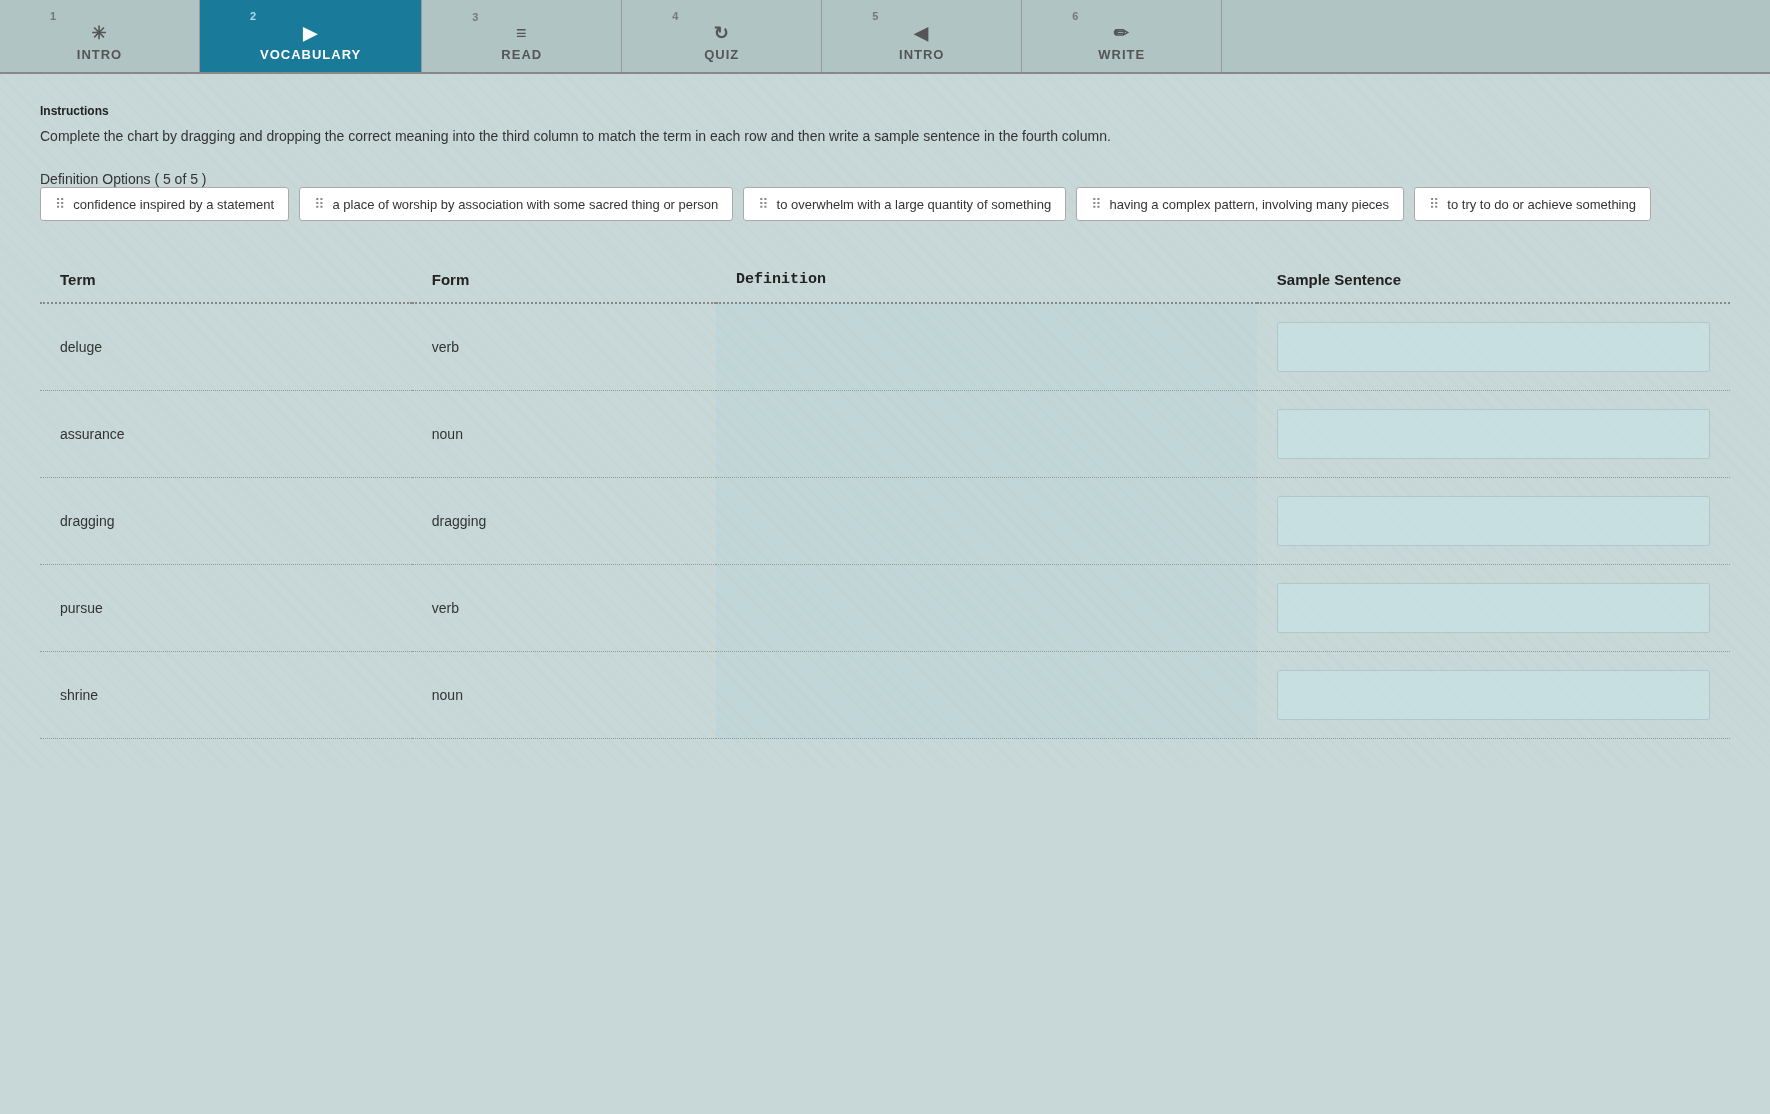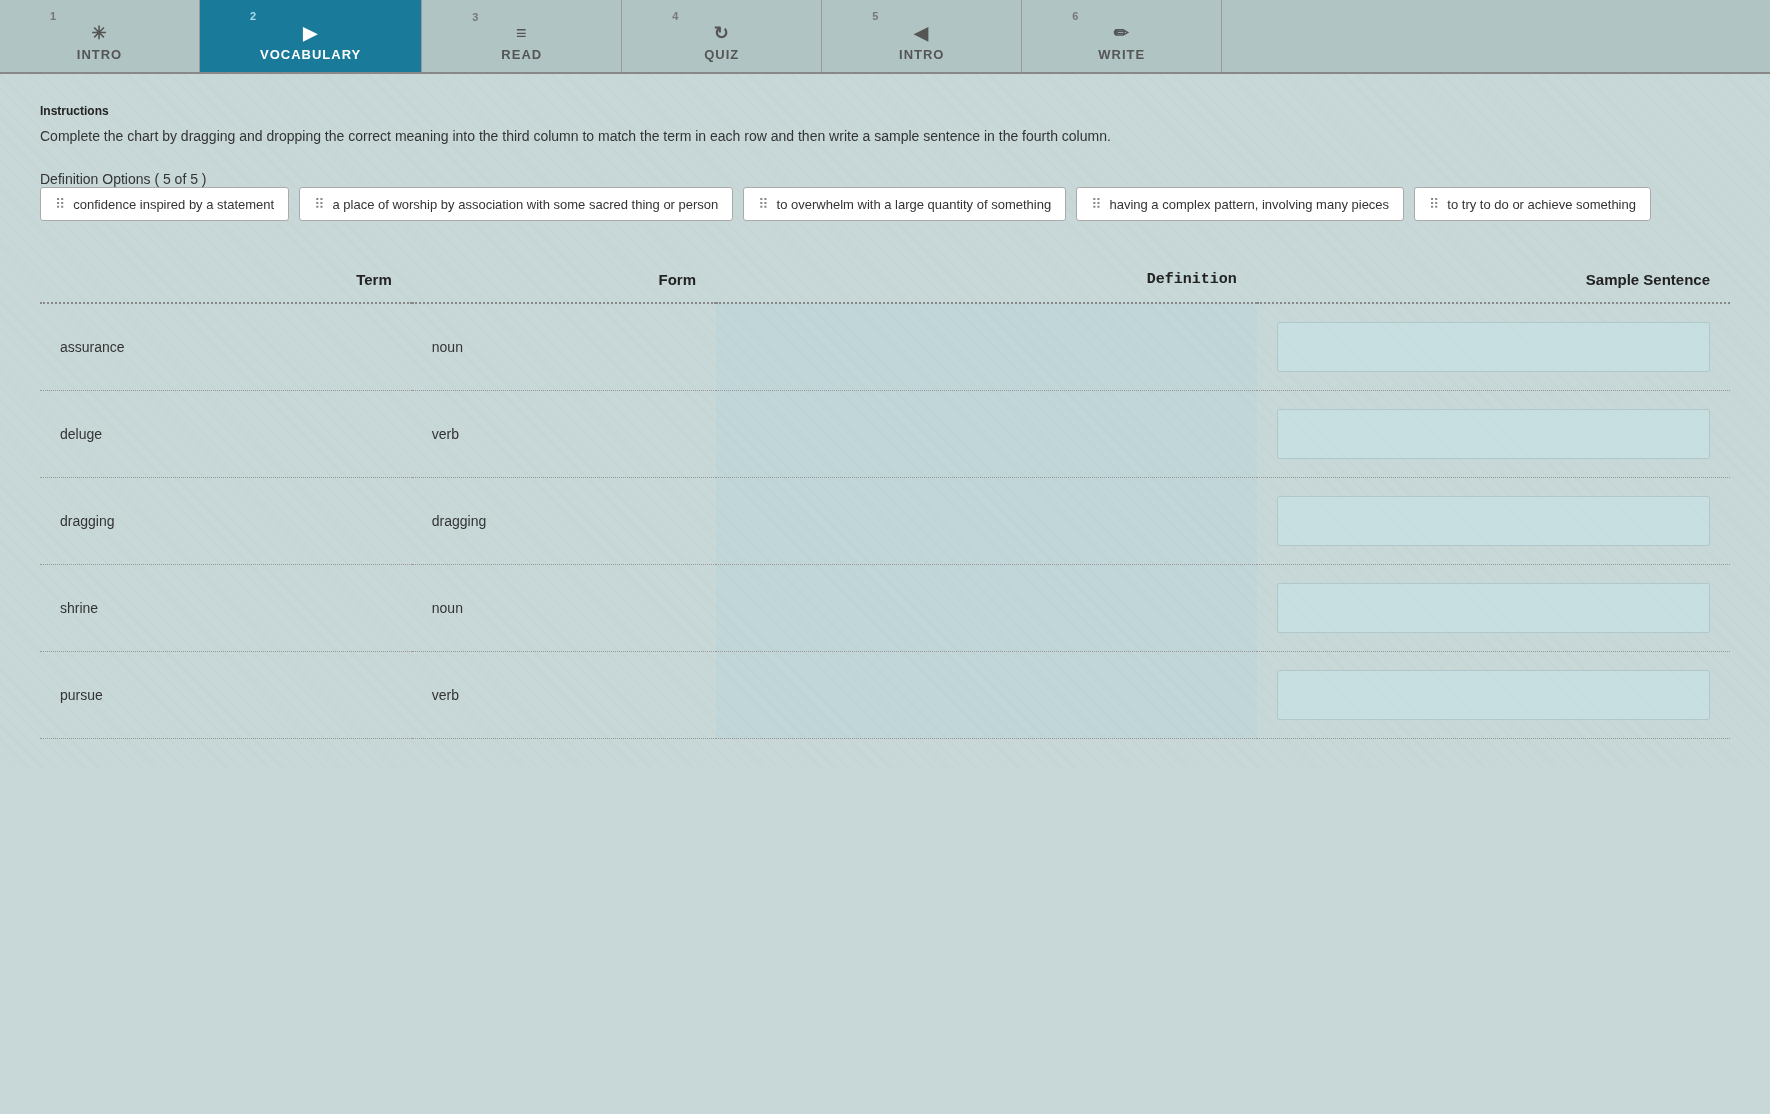--- a/index.html
+++ b/index.html
@@ -110,21 +110,21 @@
     .vocab-table {
       width: 100%;
       border-collapse: collapse;
       margin-top: 10px;
     }
     .vocab-table th {
       font-size: 15px;
       font-weight: bold;
       color: #222;
       padding: 10px 20px 14px 20px;
-      text-align: right;
+      text-align: left;
       border-bottom: 2px dotted #888;
     }
     .vocab-table td {
       padding: 18px 20px;
       border-bottom: 1px dotted #999;
       font-size: 14px;
       color: #333;
       vertical-align: middle;
     }
     .vocab-table .col-term { width: 22%; }
@@ -213,54 +213,54 @@
     <thead>
       <tr>
         <th class="col-term">Term</th>
         <th class="col-form">Form</th>
         <th class="col-definition">Definition</th>
         <th class="col-sample">Sample Sentence</th>
       </tr>
     </thead>
     <tbody>
     <tr>
+      <td class="col-term">deluge</td>
+      <td class="col-form">verb</td>
+      <td class="col-definition definition-drop-zone"></td>
+      <td class="col-sample">
+        <div class="sample-input" contenteditable="true" style=""></div>
+      </td>
+    </tr>
+        <tr>
       <td class="col-term">assurance</td>
       <td class="col-form">noun</td>
       <td class="col-definition definition-drop-zone"></td>
       <td class="col-sample">
         <div class="sample-input" contenteditable="true" style=""></div>
       </td>
     </tr>
         <tr>
-      <td class="col-term">deluge</td>
-      <td class="col-form">verb</td>
-      <td class="col-definition definition-drop-zone"></td>
-      <td class="col-sample">
-        <div class="sample-input" contenteditable="true" style=""></div>
-      </td>
-    </tr>
-        <tr>
       <td class="col-term">dragging</td>
       <td class="col-form">dragging</td>
       <td class="col-definition definition-drop-zone"></td>
       <td class="col-sample">
         <div class="sample-input" contenteditable="true" style=""></div>
       </td>
     </tr>
         <tr>
+      <td class="col-term">pursue</td>
+      <td class="col-form">verb</td>
+      <td class="col-definition definition-drop-zone"></td>
+      <td class="col-sample">
+        <div class="sample-input" contenteditable="true" style=""></div>
+      </td>
+    </tr>
+        <tr>
       <td class="col-term">shrine</td>
       <td class="col-form">noun</td>
-      <td class="col-definition definition-drop-zone"></td>
-      <td class="col-sample">
-        <div class="sample-input" contenteditable="true" style=""></div>
-      </td>
-    </tr>
-        <tr>
-      <td class="col-term">pursue</td>
-      <td class="col-form">verb</td>
       <td class="col-definition definition-drop-zone"></td>
       <td class="col-sample">
         <div class="sample-input" contenteditable="true" style=""></div>
       </td>
     </tr>
       </tbody>
   </table>
 </div>
 
 </body></html>

